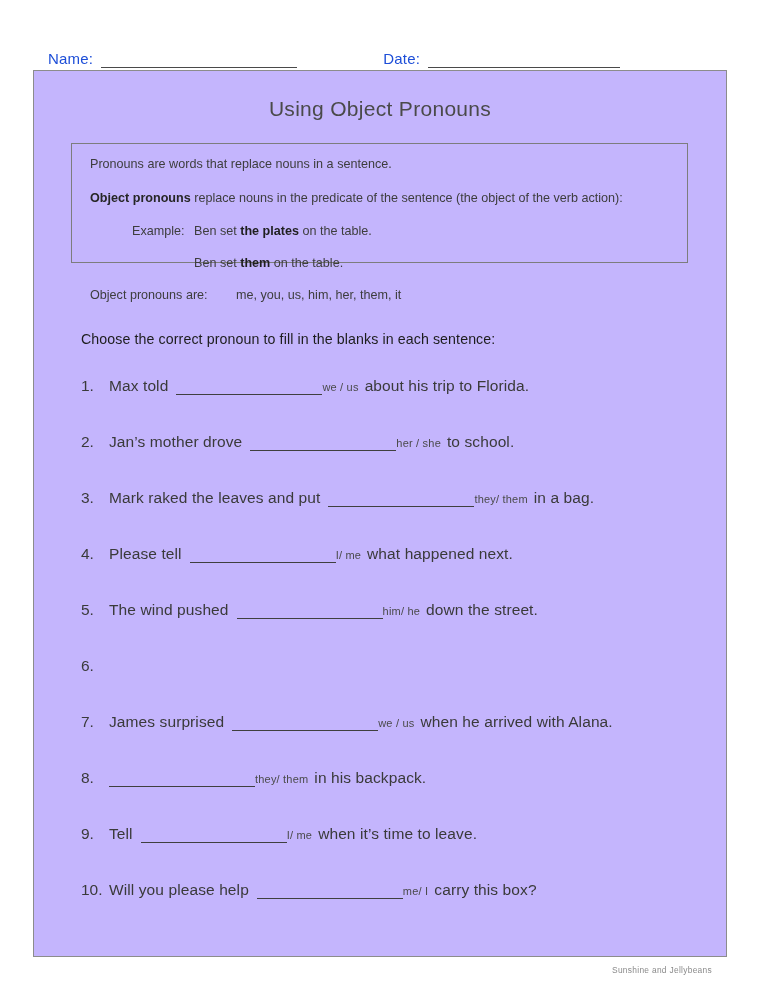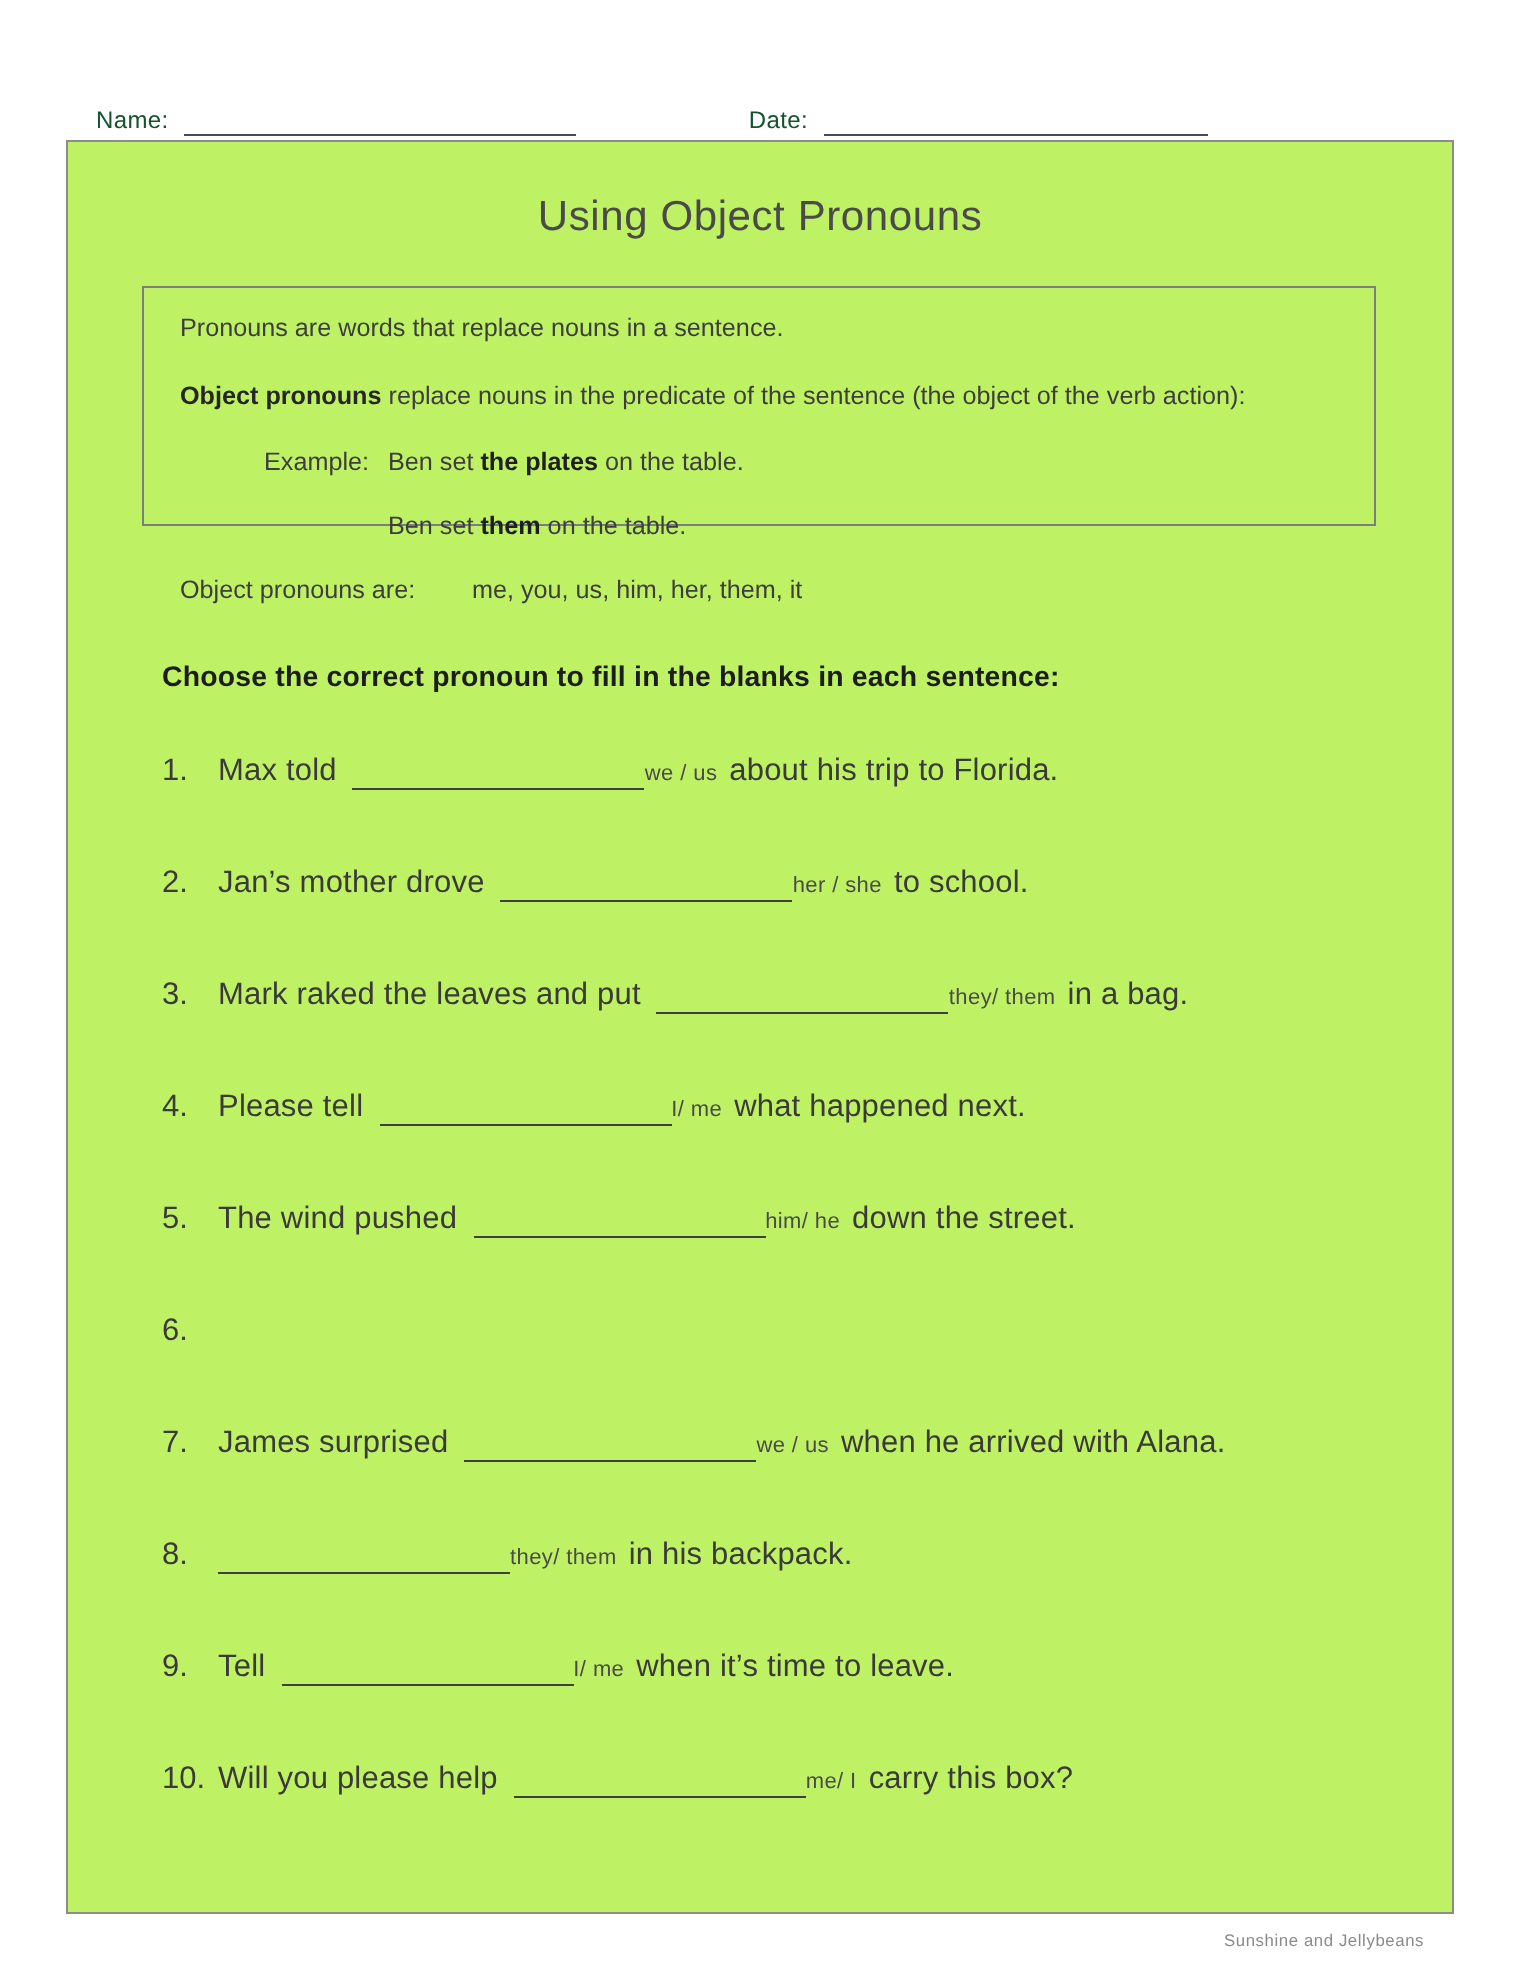--- a/index.html
+++ b/index.html
@@ -24,22 +24,22 @@
     width: 676px;
     height: 28px;
     display: flex;
     align-items: flex-end;
   }
   .field {
     display: flex;
     align-items: flex-end;
   }
   .field-label {
-    font-size: 12px;
-    color: #14532d;
+    font-size: 15px;
+    color: #1d4ed8;
     letter-spacing: 0.2px;
     white-space: nowrap;
     padding-bottom: 1px;
   }
   .field-rule {
     border-bottom: 1.6px solid #4a4a4a;
     margin-left: 8px;
     height: 16px;
   }
   .rule-name { width: 196px; }
@@ -48,21 +48,21 @@
 
   
   .sheet-frame {
     position: absolute;
     left: 33px;
     top: 70px;
     width: 694px;
     height: 887px;
     border: 1.4px solid #8c8c8c;
     box-sizing: border-box;
-    background: #bef264;
+    background: #c4b5fd;
   }
 
   
   .sheet-title {
     position: absolute;
     left: 0;
     top: 26px;
     width: 100%;
     text-align: center;
     font-size: 21px;
@@ -112,21 +112,21 @@
     white-space: nowrap;
   }
   .pronlist-key { width: 146px; }
 
   
   .directions {
     position: absolute;
     left: 47px;
     top: 260px;
     font-size: 14.2px;
-    font-weight: bold;
+    font-weight: normal;
     color: #1d1d1d;
     letter-spacing: 0.1px;
     white-space: nowrap;
   }
 
   
   .questions {
     position: absolute;
     left: 47px;
     top: 305px;

